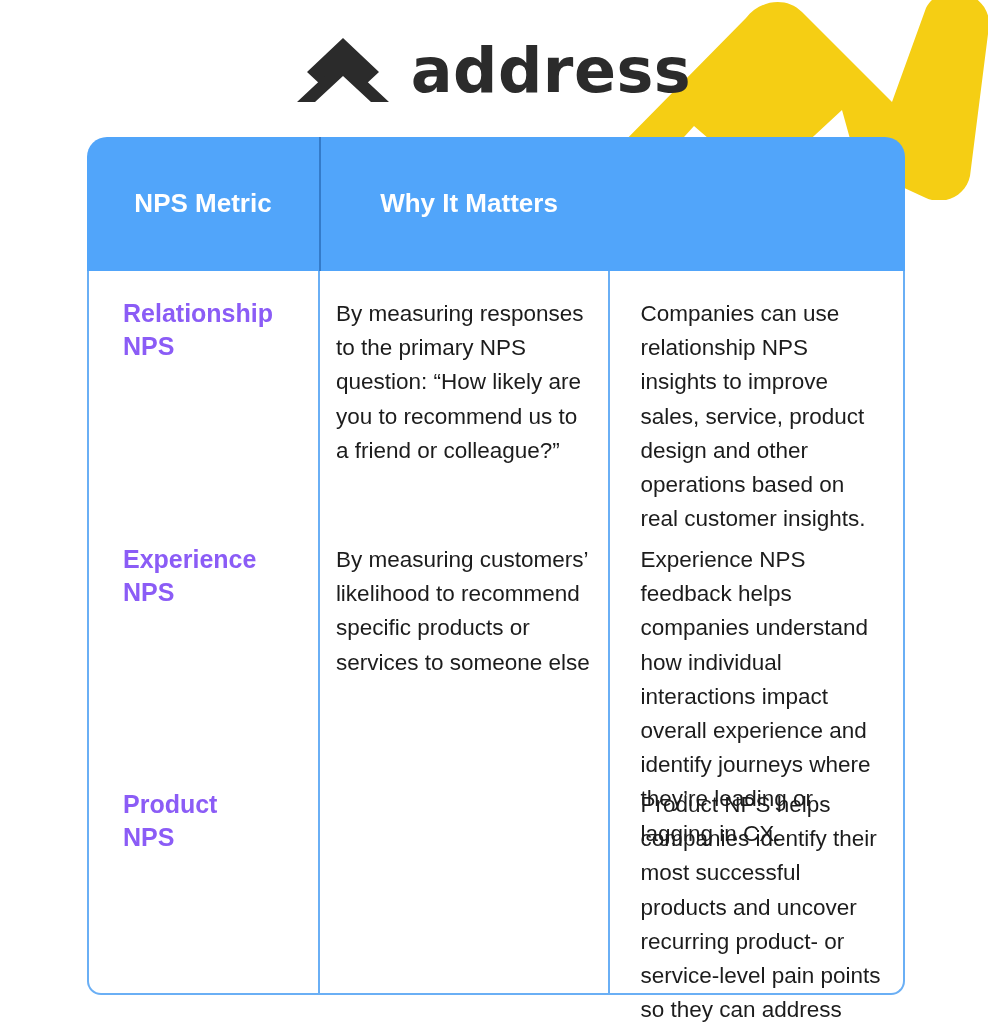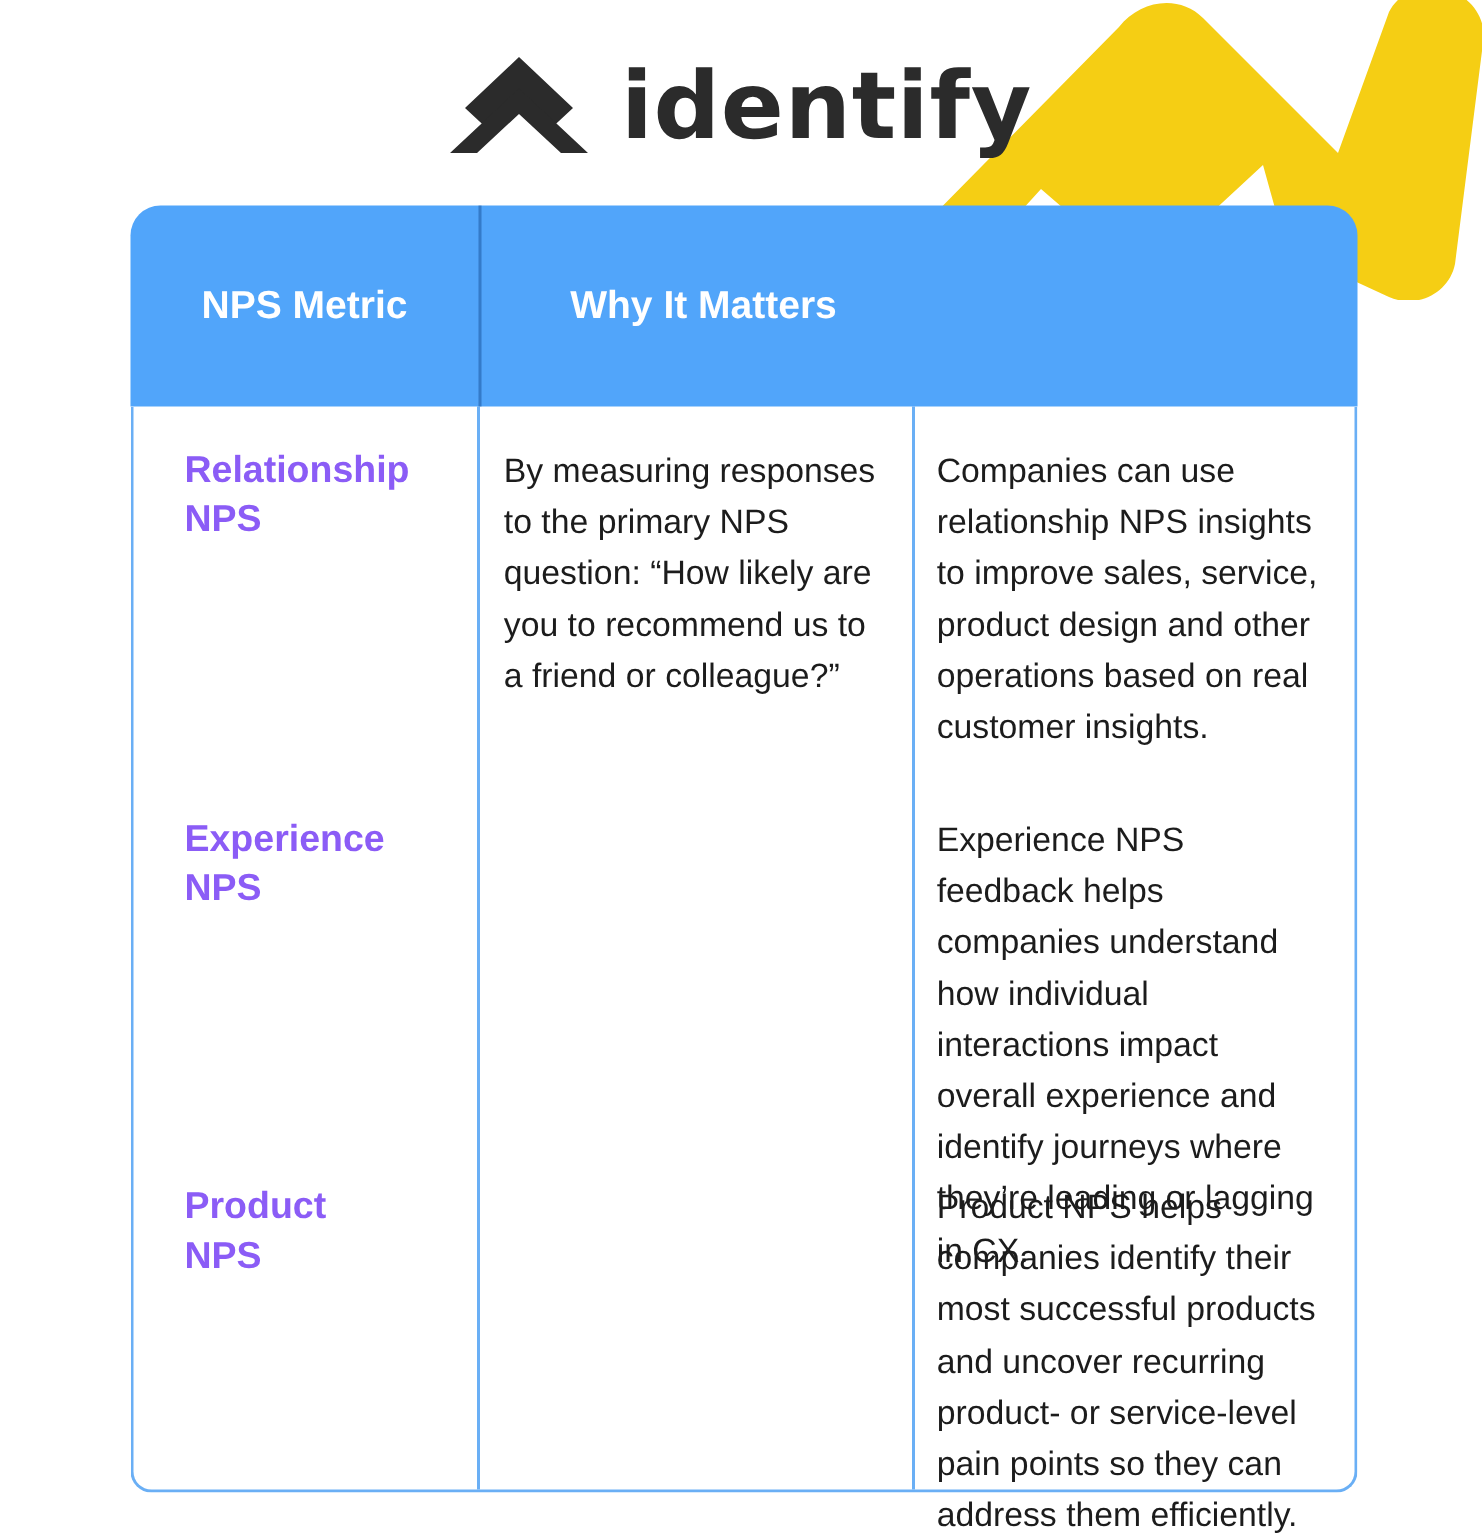--- a/index.html
+++ b/index.html
@@ -135,21 +135,21 @@
     white-space: pre-line;
   }
   .body-text {
     font-size: 22.5px;
     font-weight: 400;
     line-height: 1.52;
     color: #1c1c1c;
     padding-right: 4px;
   }
   .body-col.c2 .cell { padding-left: 16px; padding-right: 12px; }
-  .body-col.c3 .cell { padding-left: 14px; padding-right: 16px; }
+  .body-col.c3 .cell { padding-left: 30px; padding-right: 16px; }
 </style>
 </head>
 <body>
 
 <svg id="yellow-shape" viewBox="0 0 420 210" xmlns="http://www.w3.org/2000/svg" aria-hidden="true">
   <path d="M 0 190
            C 6 178, 20 172, 34 168
            L 172 28
            C 186 10, 212 6, 228 22
            L 318 112
@@ -167,21 +167,21 @@
            L 62 200
            C 48 214, 22 212, 8 202
            Z" fill="#f5ce14"></path>
 </svg>
 
 <div id="logo-area">
   <svg id="logo-mark" viewBox="0 0 92 66" xmlns="http://www.w3.org/2000/svg" aria-hidden="true">
     <path d="M 46 0 L 82 34 L 68 47 L 46 26 L 24 47 L 10 34 Z" fill="#2b2b2b"></path>
     <path d="M 46 21 L 92 64 L 74 64 L 46 38 L 18 64 L 0 64 Z" fill="#2b2b2b"></path>
   </svg>
-  <div id="logo-word">identify</div>
+  <div id="logo-word">address</div>
 </div>
 
 <div id="table-card">
 
   <div id="table-header">
     <div class="th c1">NPS Metric</div>
     <div class="th-divider"></div>
     <div class="th-divider"></div>
     <div class="th c3">Why It Matters</div>
   </div>
@@ -202,20 +202,23 @@
 NPS</div>
       </div>
     </div>
 
     <div class="body-divider"></div>
 
     <div class="body-col c2">
       <div class="cell r1">
         <div class="body-text">By measuring responses to the primary NPS question: “How likely are you to recommend us to a friend or colleague?”</div>
       </div>
+      <div class="cell r3">
+        <div class="body-text">By measuring customers’ likelihood to recommend specific products or services to someone else</div>
+      </div>
     </div>
 
     <div class="body-divider"></div>
 
     <div class="body-col c3">
       <div class="cell r1">
         <div class="body-text">Companies can use relationship NPS insights to improve sales, service, product design and other operations based on real customer insights.</div>
       </div>
       <div class="cell r2">
         <div class="body-text">Experience NPS feedback helps companies understand how individual interactions impact overall experience and identify journeys where they’re leading or lagging in CX.</div>

